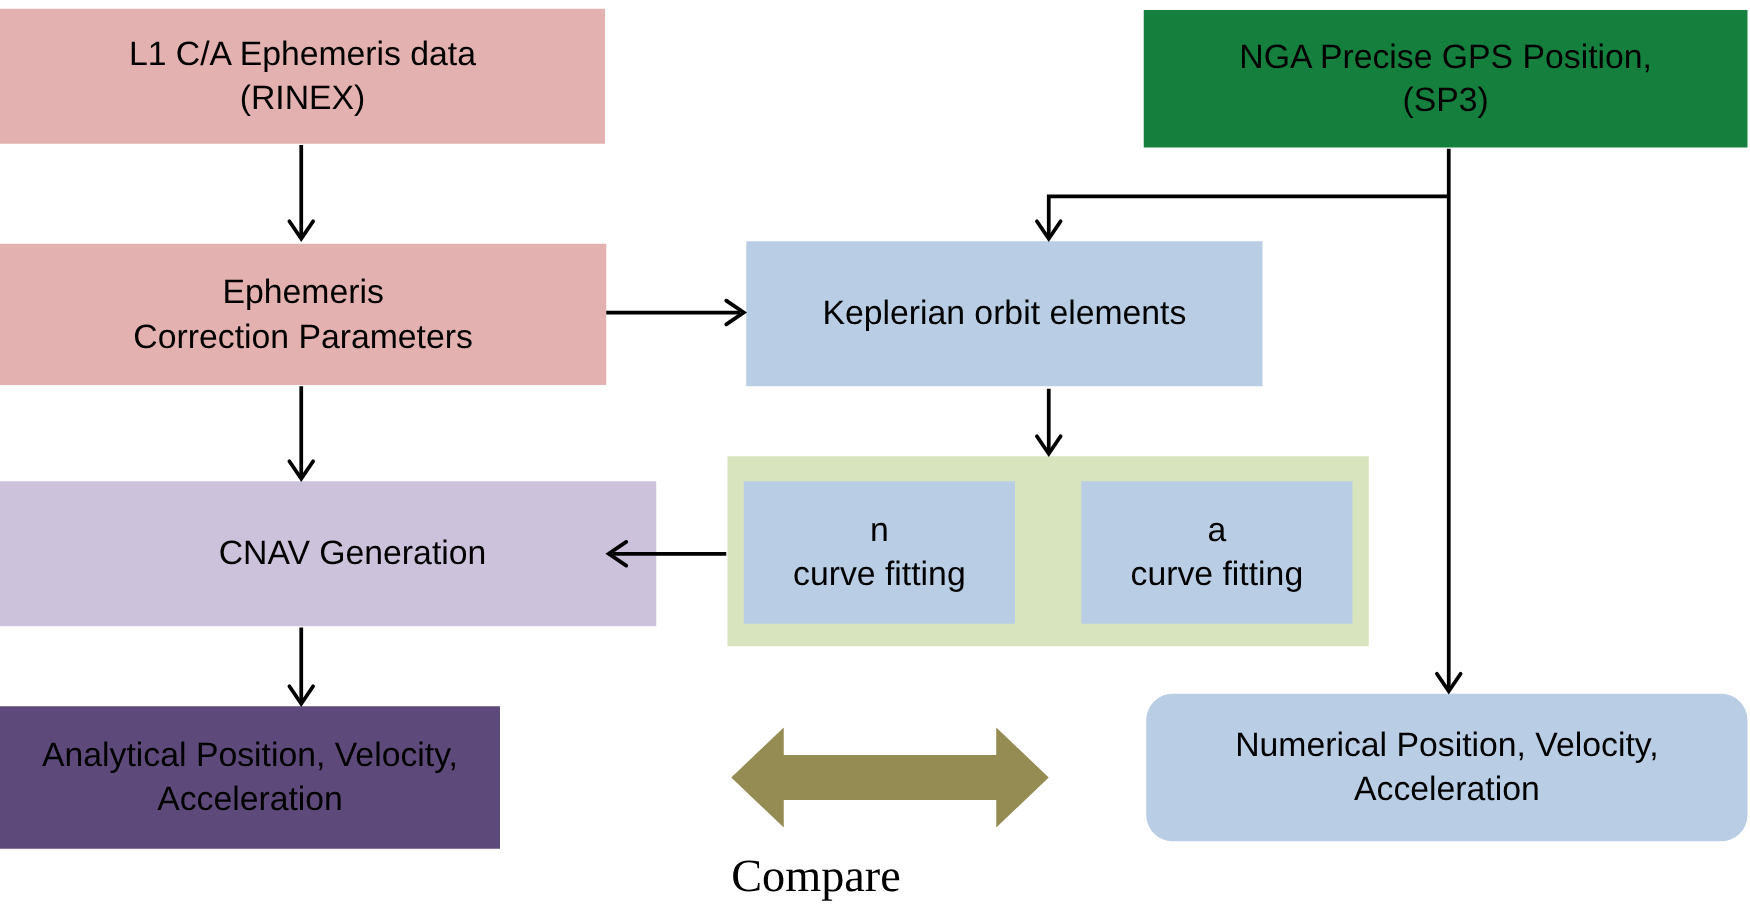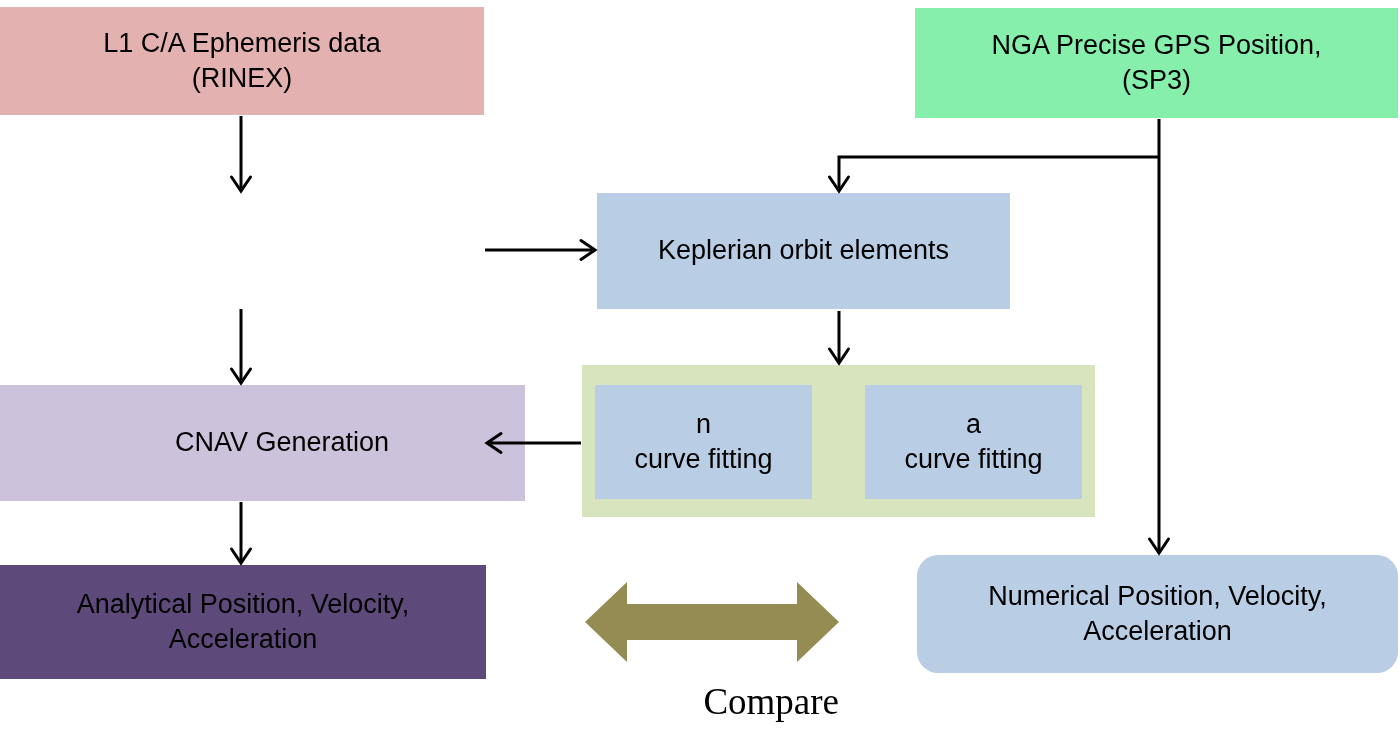--- a/index.html
+++ b/index.html
@@ -20,27 +20,27 @@
   }
   
   #node-l1        {left:0px;   top:7px;   width:484px; height:108px;}
   #node-nga       {left:915px; top:8px;   width:483px; height:110px;}
   #node-eph       {left:0px;   top:195px; width:485px; height:113px;}
   #node-kepler    {left:597px; top:193px; width:413px; height:116px;}
   #node-green     {left:582px; top:365px; width:513px; height:152px;}
   #node-ncurve    {left:595px; top:385px; width:217px; height:114px;}
   #node-acurve    {left:865px; top:385px; width:217px; height:114px;}
   #node-cnav      {left:0px;   top:385px; width:486px; height:116px;padding-left:39px;}
-  #node-analytical{left:0px;   top:565px; width:486px; height:114px;text-align:right;}
+  #node-analytical{left:0px;   top:565px; width:400px; height:114px;text-align:right;}
   #node-numerical {left:917px; top:555px; width:481px; height:118px;}
 
   #compare-label{
     position:absolute;
     left:585px; top:680px; width:254px;
-    text-align:right;
+    text-align:left;
     font-family:"Liberation Serif", serif;
     font-size:37px;
     color:#000000;
   }
   svg.connector-layer{
     position:absolute;left:0;top:0;
     pointer-events:none;
   }
   svg .shaft{fill:none;stroke:#000000;stroke-width:3;}
   svg .head {fill:none;stroke:#000000;stroke-width:3;stroke-linecap:round;stroke-linejoin:miter;}
@@ -48,25 +48,29 @@
 </head>
 <body>
 
 <div class="stage">
 
   <div class="node" id="node-l1" style="background: rgb(227, 177, 175);">
     <div>L1 C/A Ephemeris data</div>
     <div>(RINEX)</div>
   </div>
 
-  <div class="node" id="node-nga" style="background: #86efac;">
+  <div class="node" id="node-nga" style="background: #15803d;">
     <div>NGA Precise GPS Position,</div>
     <div>(SP3)</div>
   </div>
 
+  <div class="node" id="node-eph" style="background: rgb(227, 177, 175);">
+    <div>Ephemeris</div>
+    <div>Correction Parameters</div>
+  </div>
 
   <div class="node" id="node-kepler" style="background: rgb(185, 205, 229);">
     <div>Keplerian orbit elements</div>
   </div>
 
   <div class="node" id="node-green" style="background: rgb(216, 228, 189);"></div>
 
   <div class="node" id="node-ncurve" style="background: rgb(185, 205, 229);">
     <div>n</div>
     <div>curve fitting</div>

